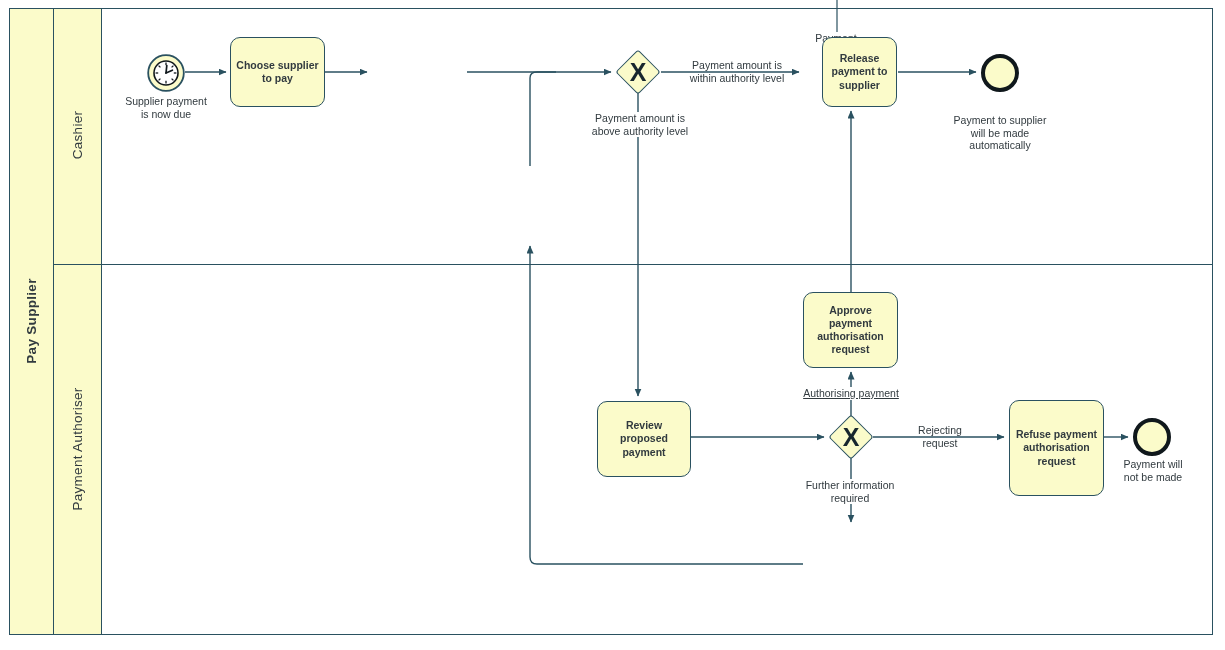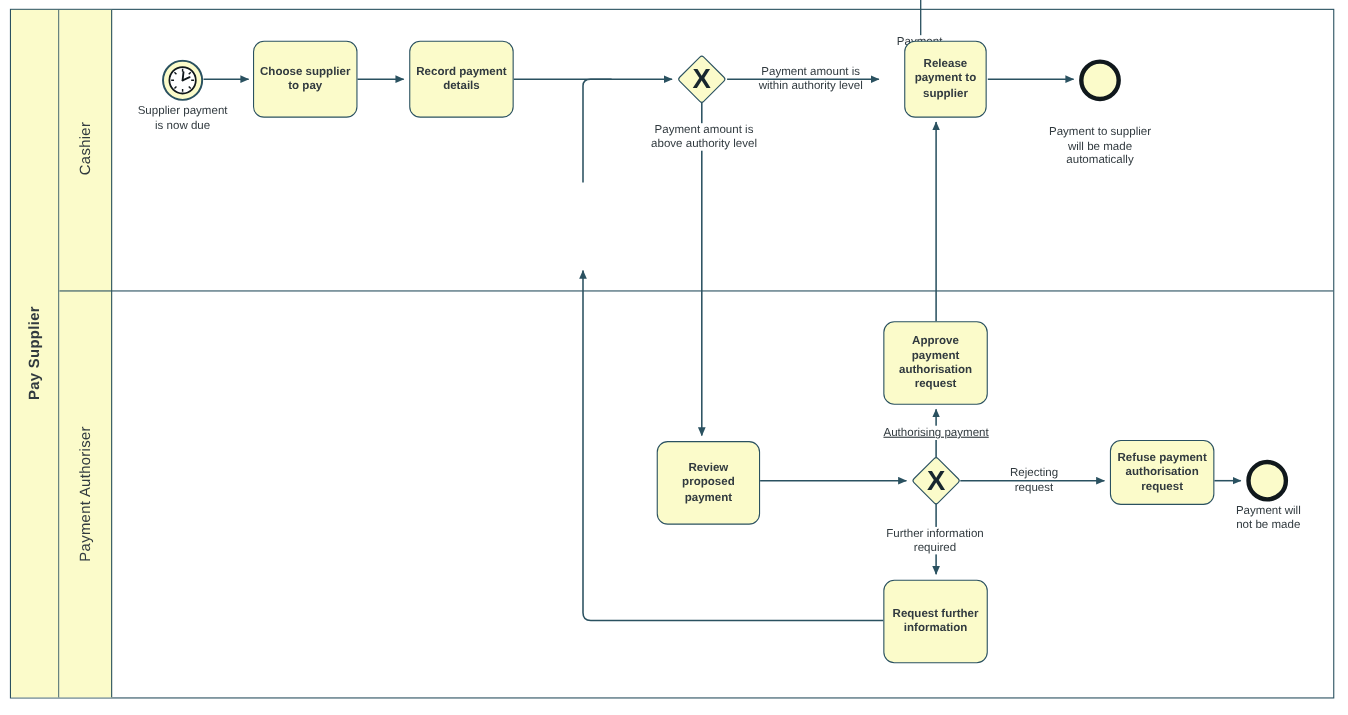--- a/index.html
+++ b/index.html
@@ -113,37 +113,31 @@
         <line x1="19" y1="19" x2="19.8" y2="11.6"></line>
         <line x1="19" y1="19" x2="25.4" y2="16.2"></line>
       </g>
     </g>
   </svg>
   <div class="lbl" style="left:166px;top:95px;width:90px;">Supplier payment is now due</div>
 
   <div class="task" style="left:230px;top:37px;width:95px;height:70px;">
       <span>Choose supplier to pay</span>
     </div>
-  <div class="task" style="left:372px;top:37px;width:95px;height:70px;">
-      <span>Record payment details</span>
-    </div>
   <div class="task" style="left:822px;top:37px;width:75px;height:70px;">
       <span>Release payment to supplier</span>
     </div>
   <div class="task" style="left:597px;top:401px;width:94px;height:76px;">
       <span>Review proposed payment</span>
     </div>
   <div class="task" style="left:803px;top:292px;width:95px;height:76px;">
       <span>Approve payment authorisation request</span>
     </div>
-  <div class="task" style="left:1009px;top:400px;width:95px;height:59px;">
+  <div class="task" style="left:1009px;top:400px;width:95px;height:96px;">
       <span>Refuse payment authorisation request</span>
-    </div>
-  <div class="task" style="left:803px;top:527px;width:95px;height:76px;">
-      <span>Request further information</span>
     </div>
 
   <div class="gw" style="left:638px;top:72px;">
     <div class="diamond"></div>
     <span class="xmark">X</span>
   </div>
   <div class="gw" style="left:851px;top:437px;">
     <div class="diamond"></div>
     <span class="xmark">X</span>
   </div>

